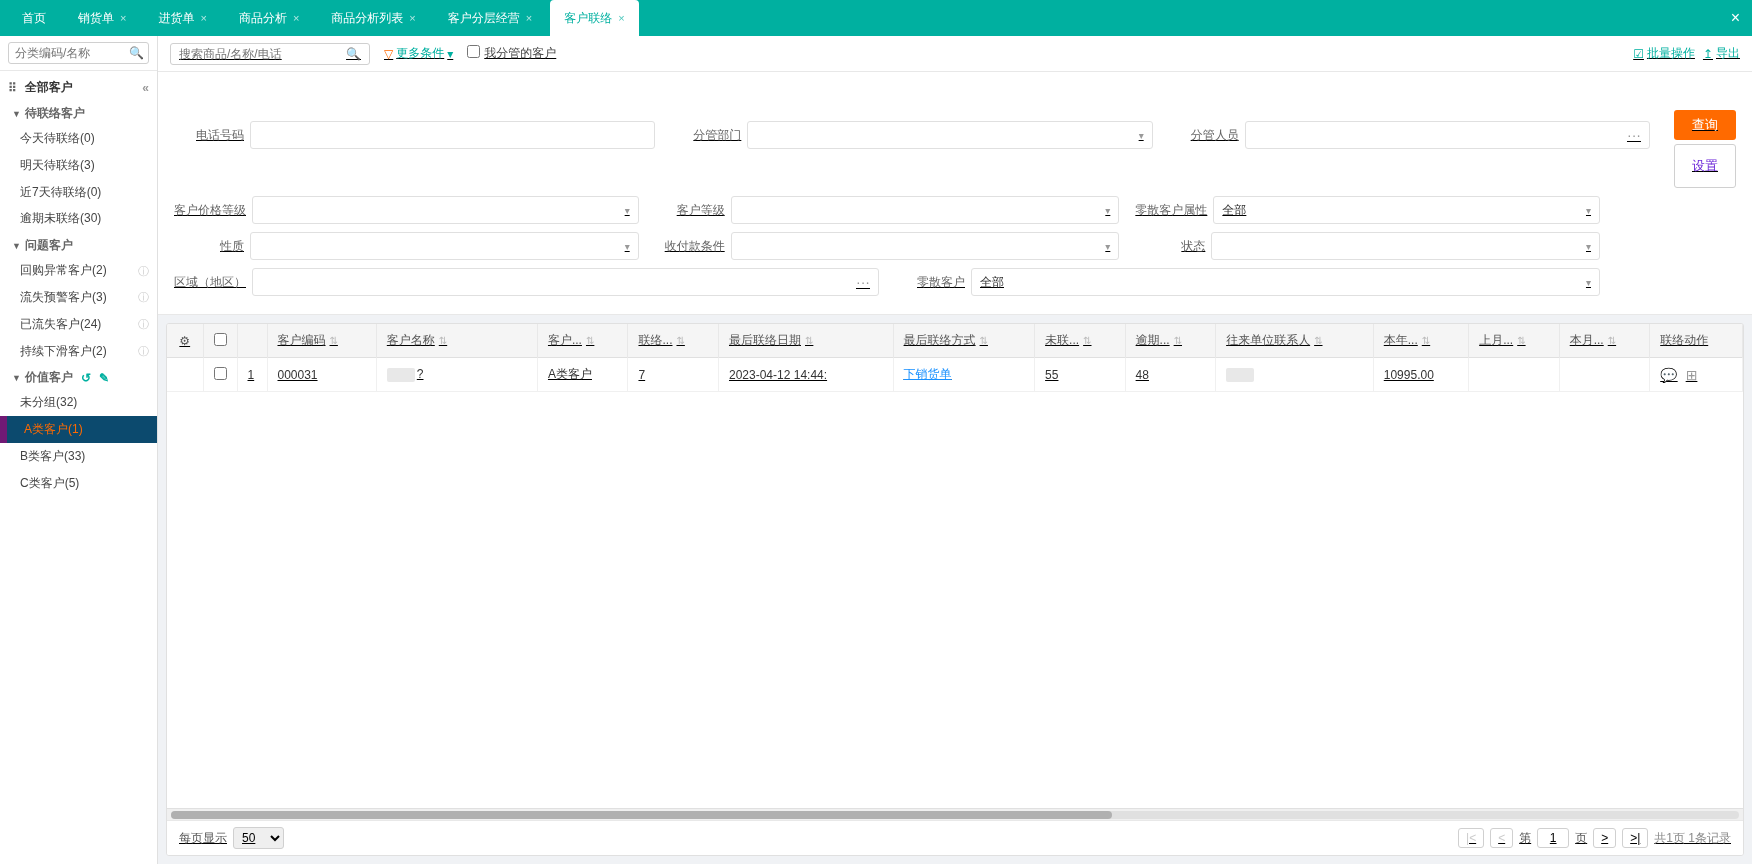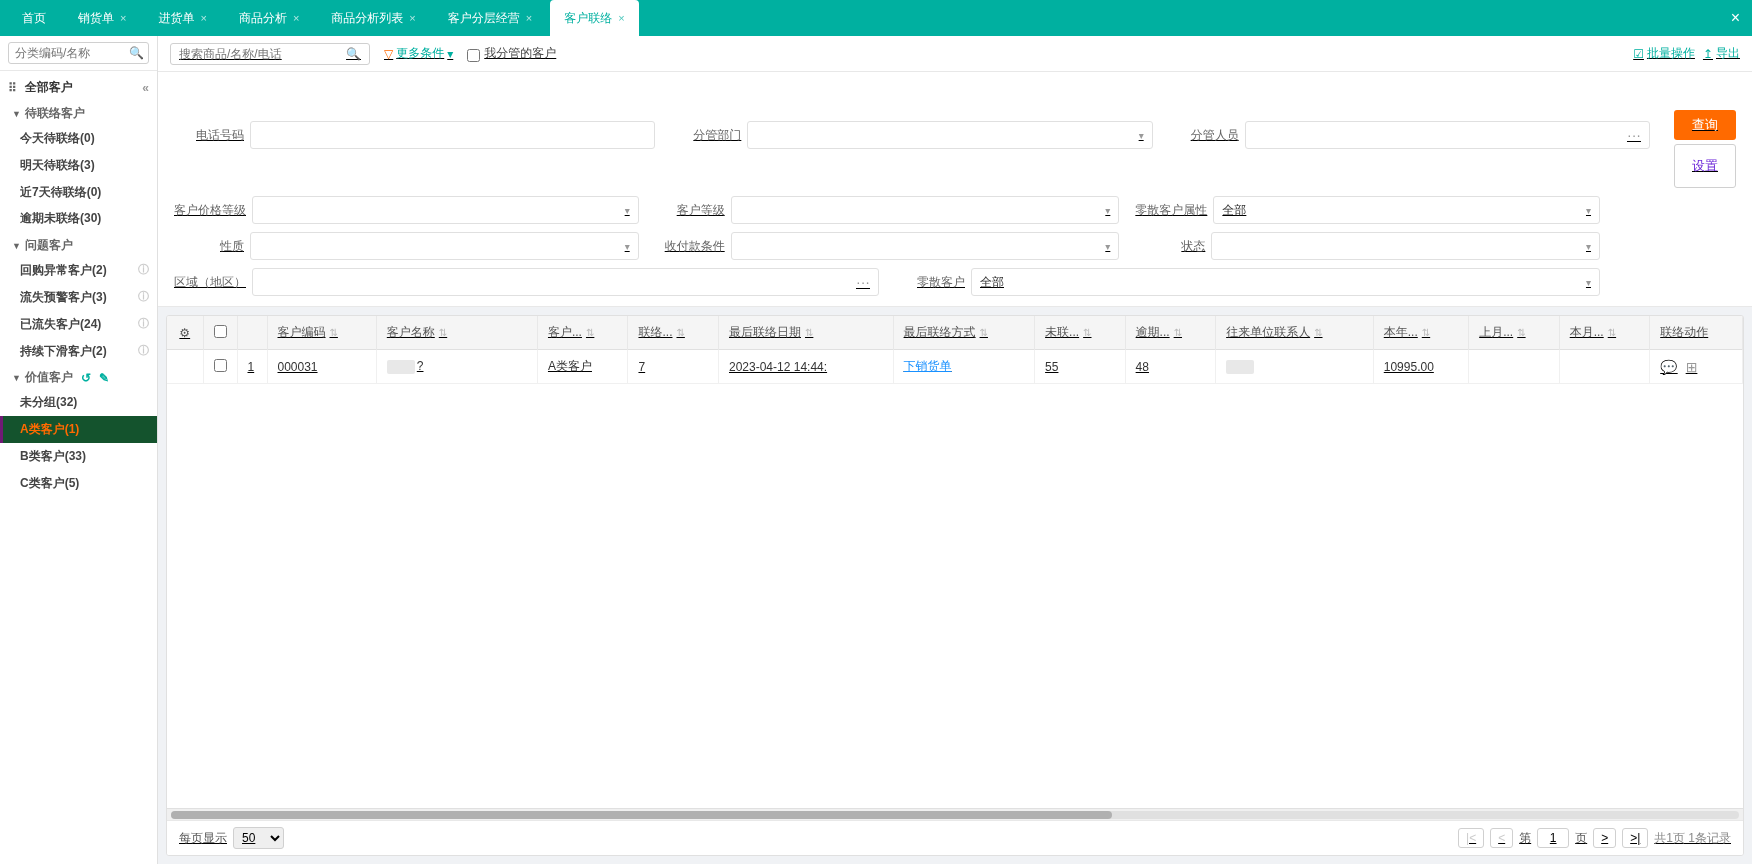--- a/index.html
+++ b/index.html
@@ -105,29 +105,28 @@
       font-weight: bold;
       display: flex;
       align-items: center;
       gap: 4px;
     }
     .sidebar-item {
       padding: 5px 8px 5px 20px;
       color: #444;
       cursor: pointer;
       display: flex;
-      align-items: flex-start;
+      align-items: flex-end;
       justify-content: space-between;
       line-height: 1.4;
-      font-weight: bold;
     }
     .sidebar-item.active {
-      background: #14532d;
+      background: #0c4a6e;
       color: #ff6a00;
-      border-left: 3px solid #701a75;
+      border-left: 7px solid #701a75;
       padding-left: 17px;
     }
     .sidebar-item .info-icon {
       color: #ccc;
       font-size: 11px;
     }
     .sidebar-group-label .triangle {
       color: #666;
       font-size: 9px;
     }
@@ -170,21 +169,21 @@
     .filter-btn {
       color: #00b0a0;
       cursor: pointer;
       display: flex;
       align-items: center;
       gap: 3px;
       padding: 3px 6px;
     }
     .filter-checkbox {
       display: flex;
-      align-items: flex-end;
+      align-items: flex-start;
       gap: 4px;
       color: #444;
       cursor: pointer;
     }
     .filter-right {
       margin-left: auto;
       display: flex;
       align-items: center;
       gap: 8px;
     }
@@ -208,21 +207,21 @@
       background: #fff;
       padding: 10px 16px;
       border-bottom: 1px solid #e8e8e8;
     }
     .adv-filter-row {
       display: flex;
       align-items: center;
       margin-bottom: 8px;
       gap: 16px;
     }
-    .adv-filter-row:last-child { margin-bottom: 0; }
+    .adv-filter-row:last-child { margin-bottom: 8px; }
     .filter-field {
       display: flex;
       align-items: center;
       flex: 1;
       gap: 6px;
     }
     .filter-field label {
       color: #666;
       white-space: nowrap;
       min-width: 70px;

